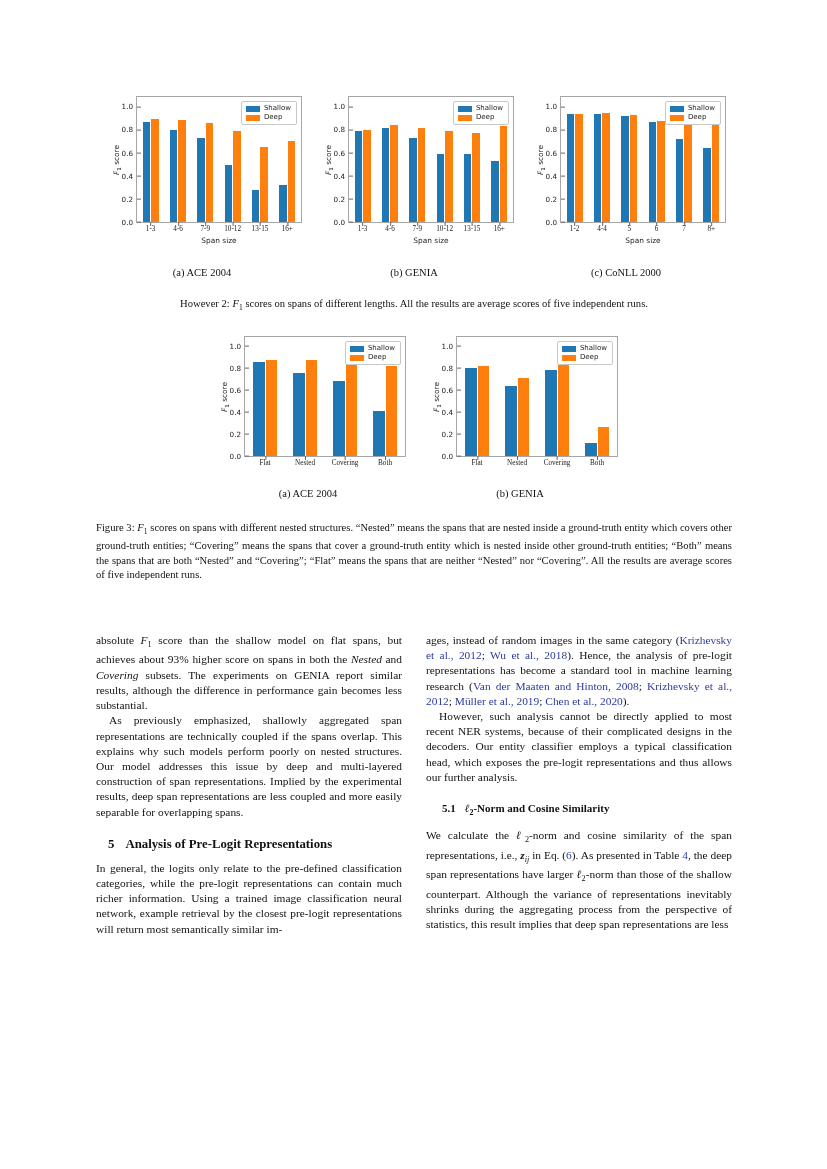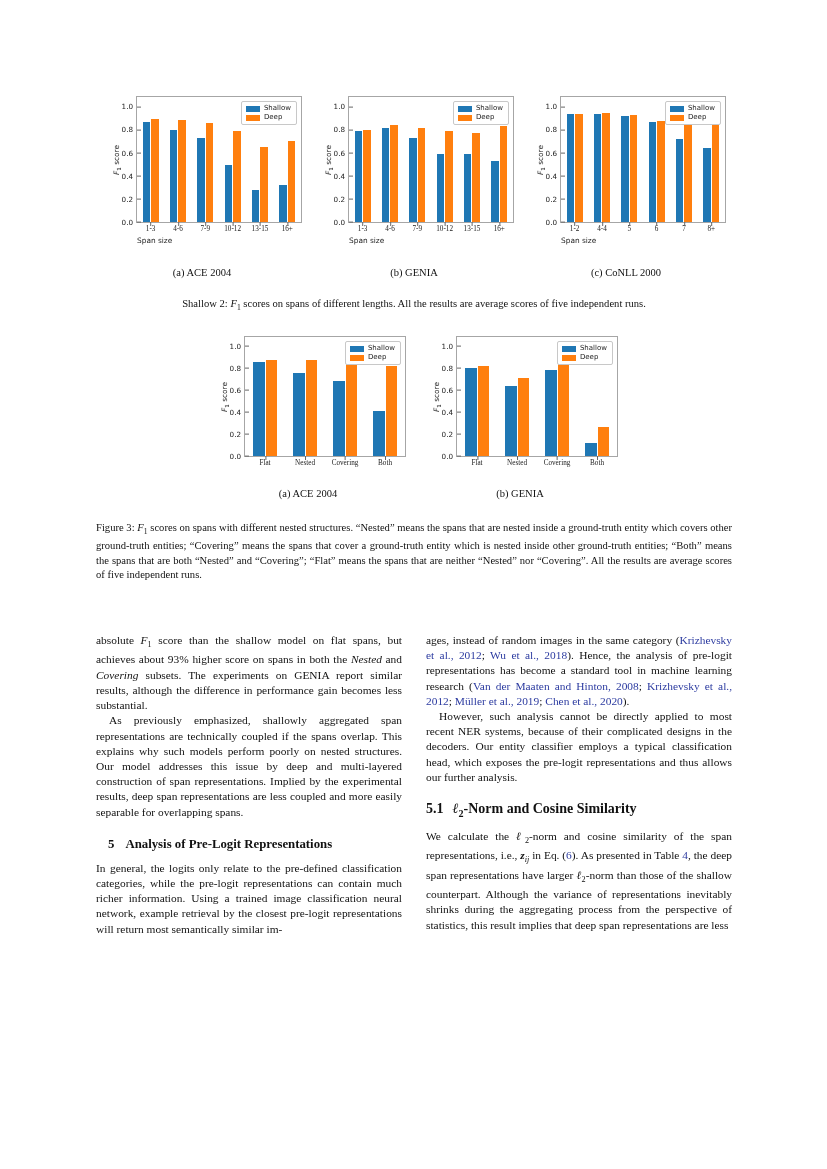--- a/index.html
+++ b/index.html
@@ -95,21 +95,21 @@
     width: 1px;
     height: 3.5px;
     background: #666;
   }
   .xlabel {
     position: absolute;
     top: 100%;
     left: 0;
     width: 100%;
     margin-top: 15px;
-    text-align: left;
+    text-align: center;
     font-family: "DejaVu Sans", sans-serif;
     font-size: 7.4px;
     color: #222;
     line-height: 1;
   }
   .ylabel {
     position: absolute;
     left: -34px;
     top: 50%;
     transform: translateY(-50%) rotate(-90deg);
@@ -198,23 +198,23 @@
     font-family: "Liberation Serif", serif;
     font-size: 12.8px;
     font-weight: bold;
     margin: 16px 0 9px 0;
     line-height: 16px;
     padding-left: 12px;
   }
   h2.sec .num { margin-right: 11px; }
   h3.subsec {
     font-family: "Liberation Serif", serif;
-    font-size: 14px;
+    font-size: 11px;
     font-weight: bold;
-    margin: 16px 0 8px 0;
+    margin: 16px 0 8px 16px;
     line-height: 15px;
   }
   h3.subsec .num { margin-right: 9px; }
 
   .cite { color: #2c3ba0; }
   i, .ital { font-style: italic; }
   .mathit { font-style: italic; font-family: "Liberation Serif", serif; }
   sub { font-size: 0.72em; }
   .bold { font-weight: bold; }
 </style>
@@ -384,21 +384,21 @@
           </div>
           <div class="xlabel">Span size</div>
           <div class="ylabel"><i>F</i><sub>1</sub> score</div>
         </div>
       </div>
     </div>
   <div class="subcap" id="f2cap0" style="left: 96px; top: 267px; width: 212px;">(a) ACE 2004</div>
   <div class="subcap" id="f2cap1" style="left: 308px; top: 267px; width: 212px;">(b) GENIA</div>
   <div class="subcap" id="f2cap2" style="left: 520px; top: 267px; width: 212px;">(c) CoNLL 2000</div>
 
-  <div class="caption" id="fig2-caption"><span>Shallow 2: </span><span class="mathit">F</span><sub>1</sub><span> scores on spans of different lengths. All the results are average scores of five independent runs.</span></div>
+  <div class="caption" id="fig2-caption"><span>However 2: </span><span class="mathit">F</span><sub>1</sub><span> scores on spans of different lengths. All the results are average scores of five independent runs.</span></div>
 
   <div id="figure3-row" class="fig-row" style="left: 202px; width: 424px;">
       <div class="chart-wrap" style="width: 212px; height: 155px; position: relative;">
         <div class="plot-frame" style="left: 42px; top: 8px; width: 162px; height: 121px;">
           <div class="ytick" style="bottom: 0px;">0.0</div>
           <div class="ytick" style="bottom: 22px;">0.2</div>
           <div class="ytick" style="bottom: 44px;">0.4</div>
           <div class="ytick" style="bottom: 66px;">0.6</div>
           <div class="ytick" style="bottom: 88px;">0.8</div>
           <div class="ytick" style="bottom: 110px;">1.0</div>

